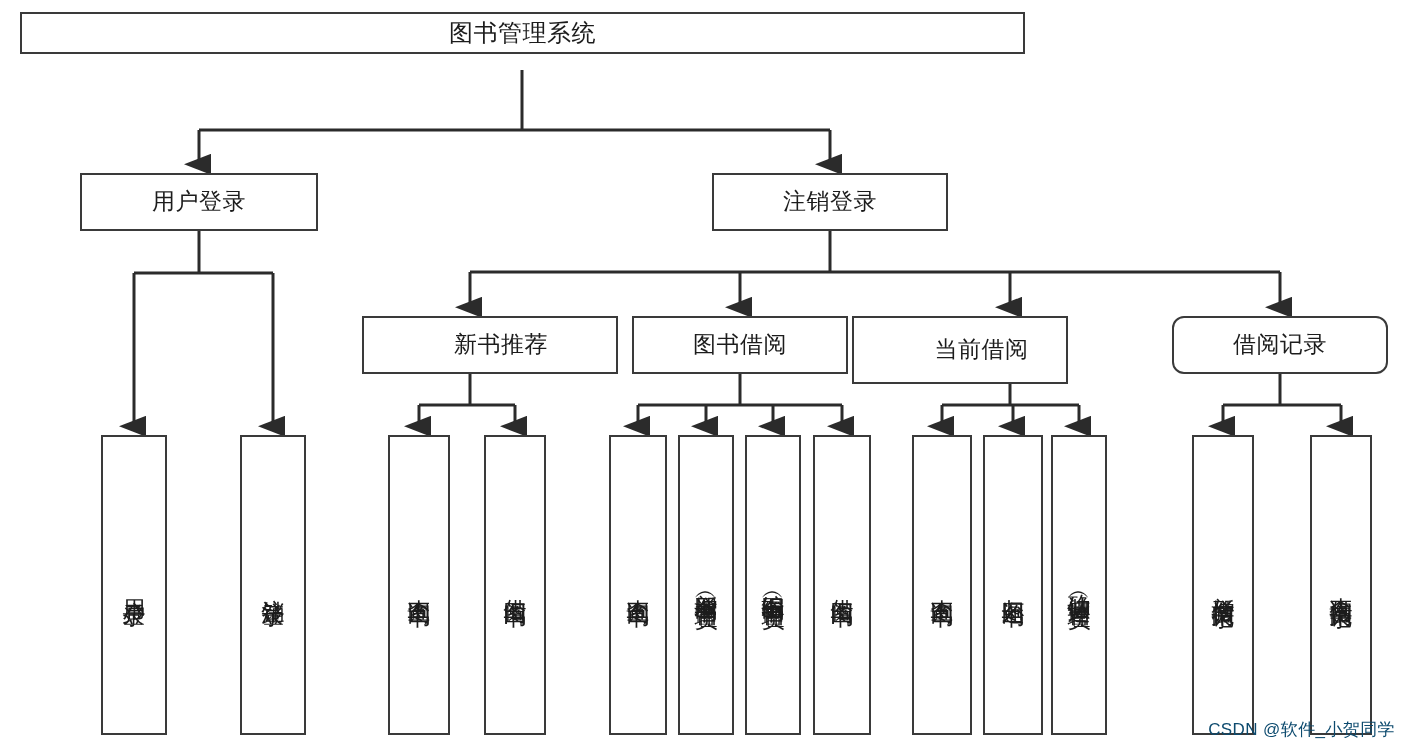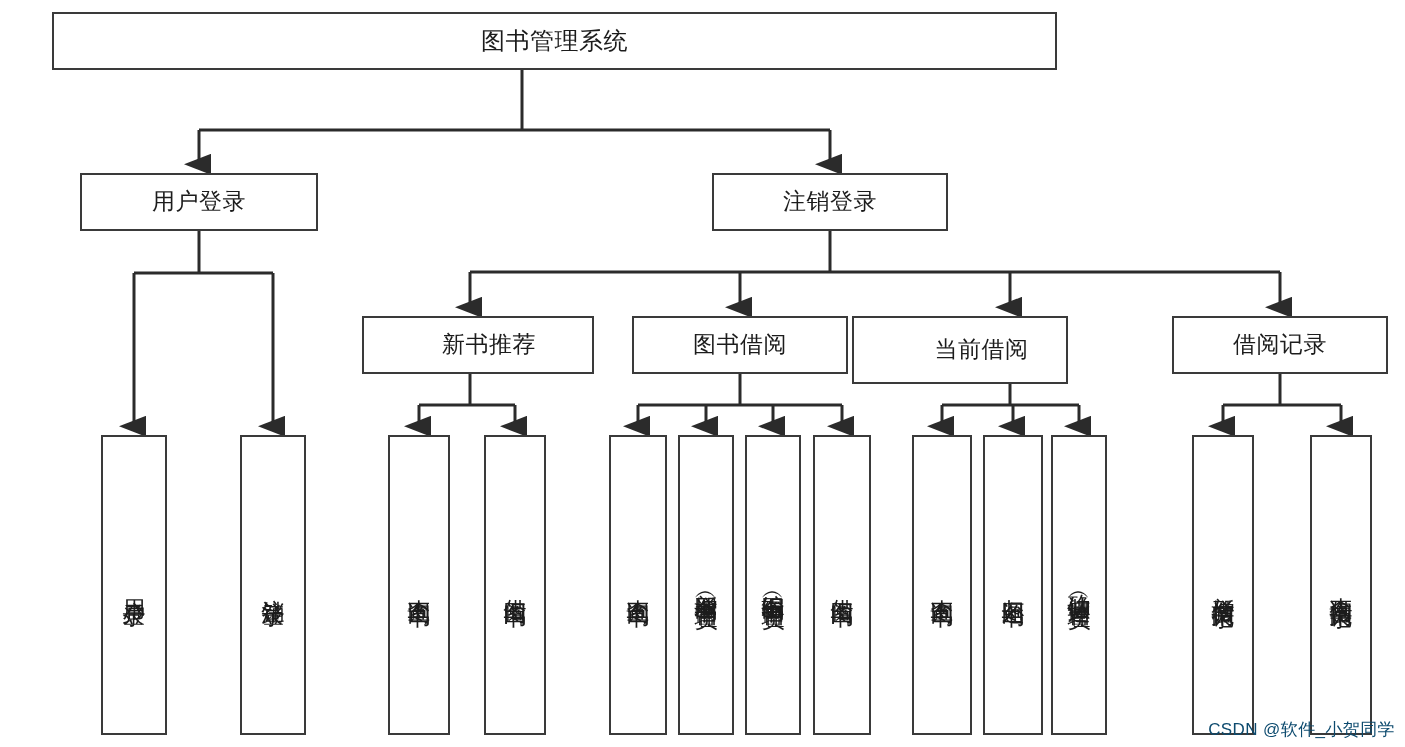--- a/index.html
+++ b/index.html
@@ -110,41 +110,41 @@
       <path d="M1013,405 L1013,426" marker-end="url(#arrow)"></path>
       <path d="M1079,405 L1079,426" marker-end="url(#arrow)"></path>
 
       <path d="M1280,374 L1280,405"></path>
       <path d="M1223,405 L1341,405"></path>
       <path d="M1223,405 L1223,426" marker-end="url(#arrow)"></path>
       <path d="M1341,405 L1341,426" marker-end="url(#arrow)"></path>
     </g>
   </svg>
 
-  <div class="node root" style="left: 20px; top: 12px; width: 1005px; height: 58px; border-color: rgb(58, 58, 58); background: rgb(255, 255, 255); color: rgb(28, 28, 28); margin-left: 32px;">
+  <div class="node root" style="left: 20px; top: 12px; width: 1005px; height: 42px; border-color: rgb(58, 58, 58); background: rgb(255, 255, 255); color: rgb(28, 28, 28);">
     <span class="label">图书管理系统</span>
   </div>
 
   <div class="node" style="left: 80px; top: 173px; width: 238px; height: 58px; border-color: rgb(58, 58, 58); background: rgb(255, 255, 255); color: rgb(28, 28, 28);">
     <span class="label">用户登录</span>
   </div>
   <div class="node" style="left: 712px; top: 173px; width: 236px; height: 58px; border-color: rgb(58, 58, 58); background: rgb(255, 255, 255); color: rgb(28, 28, 28);">
     <span class="label">注销登录</span>
   </div>
 
-  <div class="node" style="left: 362px; top: 316px; width: 232px; height: 58px; border-color: rgb(58, 58, 58); background: rgb(255, 255, 255); color: rgb(28, 28, 28); padding-left: 22px;">
+  <div class="node" style="left: 362px; top: 316px; width: 256px; height: 58px; border-color: rgb(58, 58, 58); background: rgb(255, 255, 255); color: rgb(28, 28, 28); padding-left: 22px;">
     <span class="label">新书推荐</span>
   </div>
   <div class="node" style="left: 632px; top: 316px; width: 216px; height: 58px; border-color: rgb(58, 58, 58); background: rgb(255, 255, 255); color: rgb(28, 28, 28);">
     <span class="label">图书借阅</span>
   </div>
   <div class="node" style="left: 852px; top: 316px; width: 216px; height: 68px; border-color: rgb(58, 58, 58); background: rgb(255, 255, 255); color: rgb(28, 28, 28); padding-left: 43px;">
     <span class="label">当前借阅</span>
   </div>
-  <div class="node" style="left: 1172px; top: 316px; width: 216px; height: 58px; border-color: rgb(58, 58, 58); background: rgb(255, 255, 255); color: rgb(28, 28, 28);">
+  <div class="node" style="left: 1172px; top: 316px; width: 216px; height: 58px; border-color: rgb(58, 58, 58); background: rgb(255, 255, 255); color: rgb(28, 28, 28); border-radius: 12px;">
     <span class="label">借阅记录</span>
   </div>
 
   <div class="node vertical" style="left: 101px; top: 435px; width: 66px; height: 300px; border-color: rgb(58, 58, 58); background: rgb(255, 255, 255); color: rgb(28, 28, 28);">
     <span class="label">用户登录</span>
   </div>
   <div class="node vertical" style="left: 240px; top: 435px; width: 66px; height: 300px; border-color: rgb(58, 58, 58); background: rgb(255, 255, 255); color: rgb(28, 28, 28);">
     <span class="label">注销登录</span>
   </div>
   <div class="node vertical" style="left: 388px; top: 435px; width: 62px; height: 300px; border-color: rgb(58, 58, 58); background: rgb(255, 255, 255); color: rgb(28, 28, 28);">

